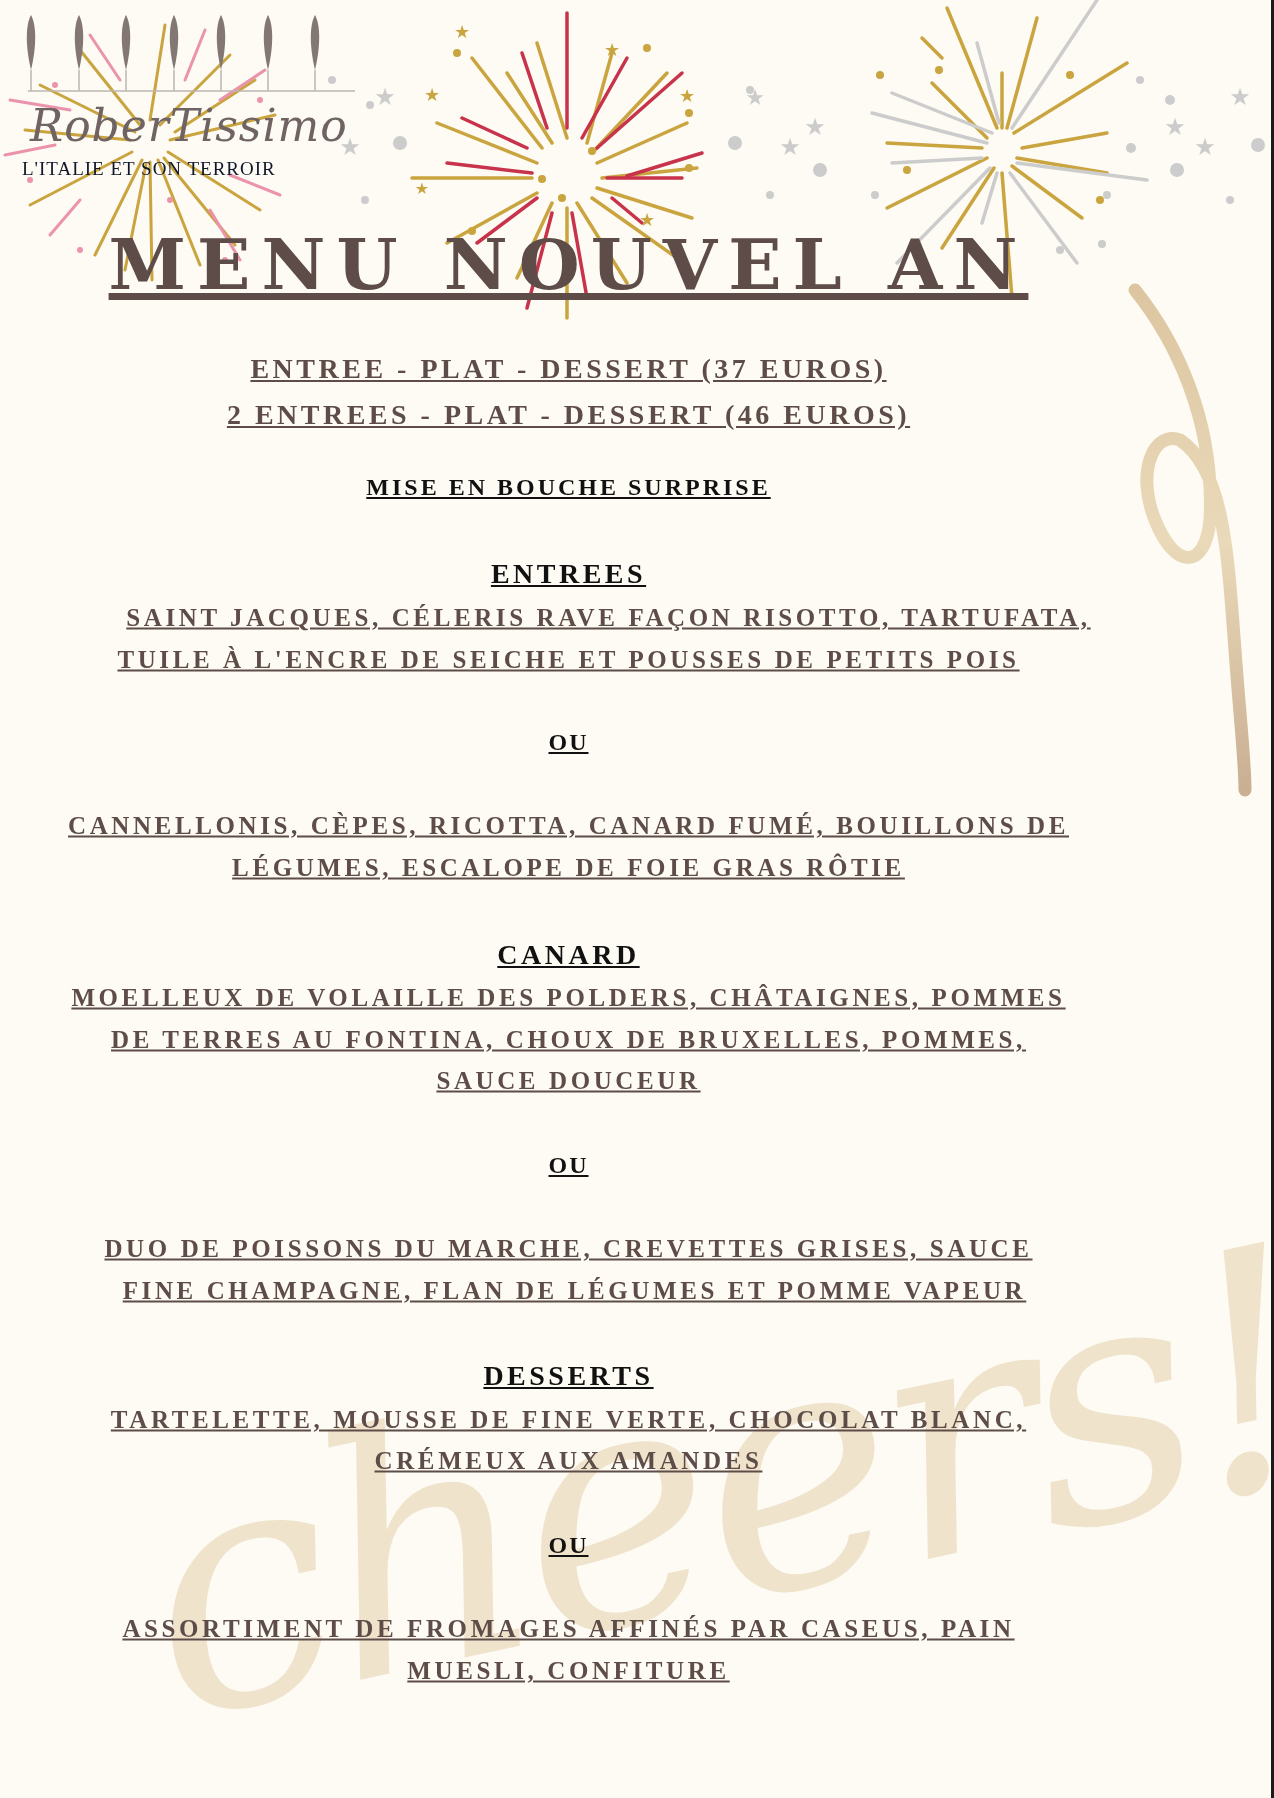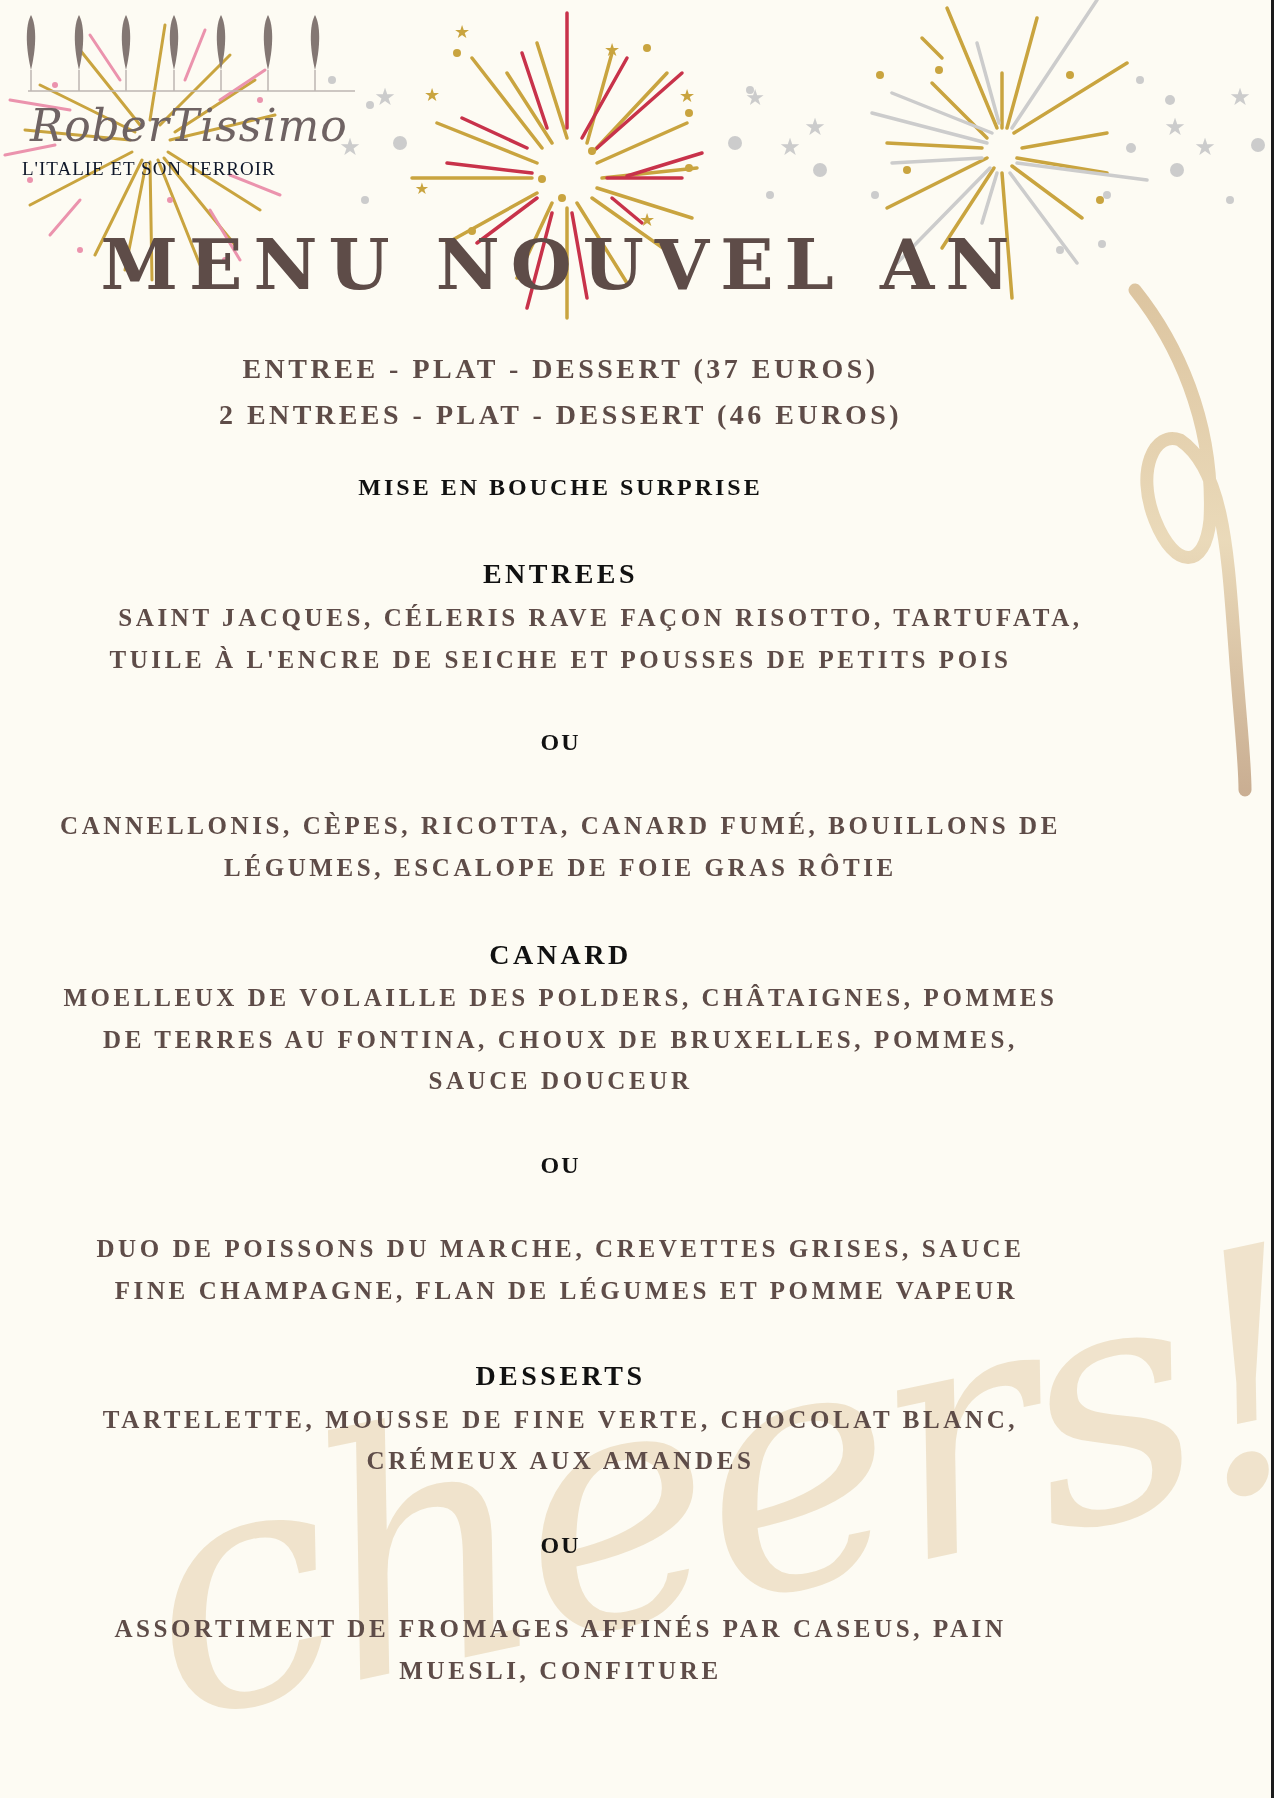--- a/index.html
+++ b/index.html
@@ -6,23 +6,24 @@
   body {
     width: 1274px; height: 1798px; overflow: hidden;
     background: #fdfbf3;
     position: relative;
     font-family: "DejaVu Serif", "Liberation Serif", serif;
   }
   .page { position: absolute; left: 0; top: 0; width: 1271px; height: 1798px; background: #fdfbf3; overflow: hidden; }
   .edge { position: absolute; right: 0; top: 0; width: 3px; height: 1798px; background: #1b1b1b; }
   .deco { position: absolute; left: 0; top: 0; }
   .line {
-    position: absolute; left: 8px; width: 1105px; text-align: center;
+    position: absolute; left: 16px; width: 1105px; text-align: center;
     white-space: nowrap; line-height: 1; transform: translateY(-50%);
     z-index: 3;
+    text-decoration: underline;
   }
   .title { font-size: 70px; font-weight: bold; letter-spacing: 11px; color: #5e4c48; font-family: "DejaVu Serif", serif; }
   .price { font-size: 28px; font-weight: bold; letter-spacing: 3.5px; color: #5e4c48; font-family: "Liberation Serif", serif; }
   .section { font-size: 28px; font-weight: bold; letter-spacing: 3.5px; color: #111111; font-family: "Liberation Serif", serif; }
   .mise { font-size: 24px; font-weight: bold; letter-spacing: 3px; color: #111111; font-family: "Liberation Serif", serif; }
   .ou { font-size: 24px; font-weight: bold; letter-spacing: 2px; color: #111111; font-family: "Liberation Serif", serif; }
   .dish { font-size: 25px; font-weight: bold; letter-spacing: 3.6px; color: #5e4c48; font-family: "Liberation Serif", serif; }
   .logo-name {
     position: absolute; left: 30px; top: 100px; font-size: 44px; font-style: italic;
     color: #6f6363; font-family: "DejaVu Serif", serif; letter-spacing: 1px; z-index: 2;

